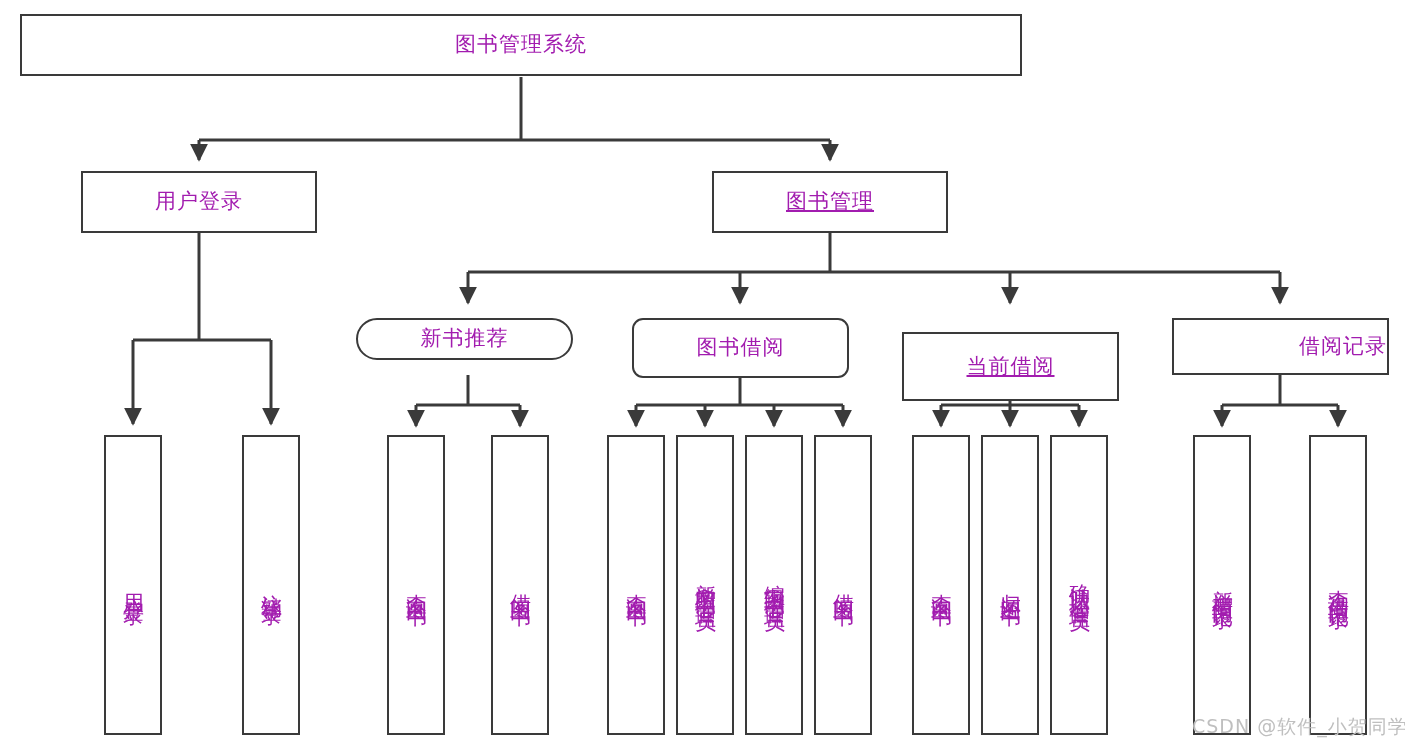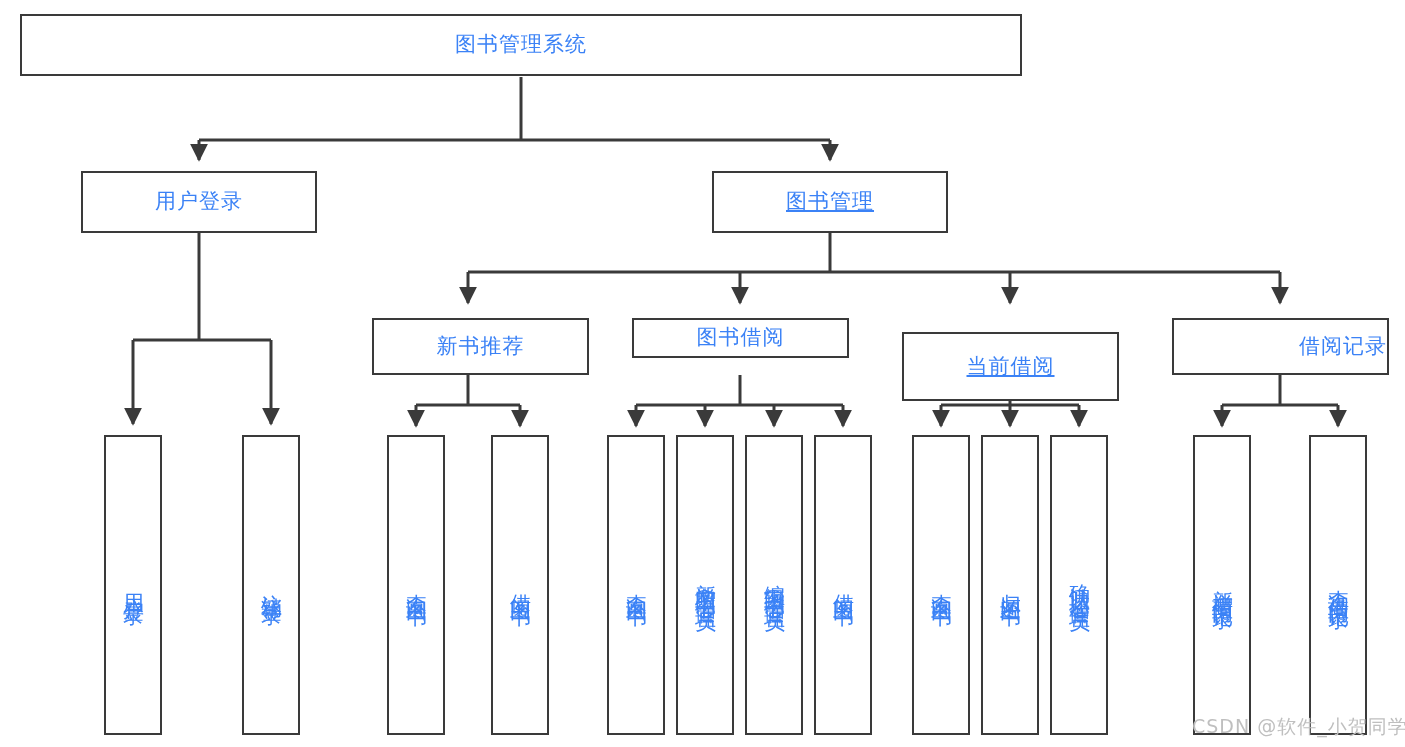--- a/index.html
+++ b/index.html
@@ -27,21 +27,21 @@
     pointer-events: none;
   }
   .node {
     position: absolute;
     box-sizing: border-box;
     background: #ffffff;
     border: 2px solid #3a3a3a;
     display: flex;
     align-items: center;
     justify-content: center;
-    color: #3b82f6;
+    color: #a21caf;
     z-index: 2;
   }
   .node.horiz {
     font-size: 21px;
     letter-spacing: 1px;
     line-height: 1.2;
   }
   .node.vert {
     font-size: 21px;
     writing-mode: vertical-rl;
@@ -124,24 +124,24 @@
     <span>图书管理系统</span>
   </div>
 
   <div class="node horiz" style="left:81px; top:171px; width:236px; height:62px;">
     <span>用户登录</span>
   </div>
   <div class="node horiz" style="left:712px; top:171px; width:236px; height:62px;text-decoration:underline;">
     <span>图书管理</span>
   </div>
 
-  <div class="node horiz" style="left:372px; top:318px; width:217px; height:57px;">
+  <div class="node horiz" style="left:356px; top:318px; width:217px; height:42px;border-radius:21px;">
     <span>新书推荐</span>
   </div>
-  <div class="node horiz" style="left:632px; top:318px; width:217px; height:40px;">
+  <div class="node horiz" style="left:632px; top:318px; width:217px; height:60px;border-radius:11px;">
     <span>图书借阅</span>
   </div>
   <div class="node horiz" style="left:902px; top:332px; width:217px; height:69px;text-decoration:underline;">
     <span>当前借阅</span>
   </div>
   <div class="node horiz" style="left:1172px; top:318px; width:217px; height:57px;justify-content:flex-end;">
     <span>借阅记录</span>
   </div>
 
   <div class="node vert" style="left:104px; top:435px; width:58px; height:300px;">

